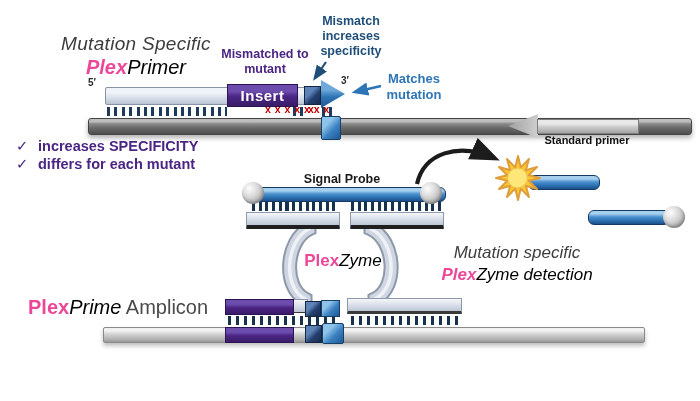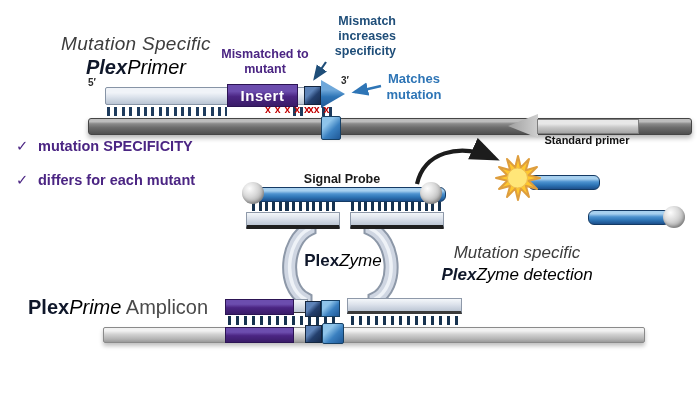--- a/index.html
+++ b/index.html
@@ -5,24 +5,24 @@
   html,body{margin:0;padding:0;background:#fff;}
   #stage{
     position:relative;width:700px;height:401px;background:#fff;overflow:hidden;
     font-family:"Liberation Sans",sans-serif;
   }
   .abs{position:absolute;}
   
   .title-block{left:40px;top:33px;width:192px;text-align:center;z-index:4;}
   .title-l1{font-style:italic;font-size:19px;color:#3d3d3d;line-height:22px;letter-spacing:.3px;}
   .title-l2{font-size:20px;line-height:24px;color:#4a4a4a;font-style:italic;}
-  .brand{color:#0f172a;font-weight:bold;}
+  .brand{color:#ec4899;font-weight:bold;}
   .gray-it{color:#000000;font-style:italic;}
   .lbl-purple{color:#4B2583;font-weight:bold;font-size:12.5px;line-height:15px;text-align:center;z-index:4;}
-  .lbl-navy{color:#1F4E79;font-weight:bold;font-size:12.5px;line-height:15px;text-align:right;z-index:4;}
+  .lbl-navy{color:#1F4E79;font-weight:bold;font-size:12.5px;line-height:15px;text-align:center;z-index:4;}
   .lbl-blue{color:#2E75B6;font-weight:bold;font-size:13px;line-height:16px;text-align:center;z-index:4;}
   .prime-lbl{font-size:10px;font-weight:bold;color:#2b2b2b;z-index:4;}
   .benefit{left:16px;font-size:14.5px;font-weight:bold;color:#4B2583;z-index:4;white-space:nowrap;}
   .benefit .mark{display:inline-block;width:22px;font-weight:normal;}
   .sp-label{left:297px;top:172px;width:90px;text-align:center;font-size:12.5px;font-weight:bold;color:#1a1a1a;z-index:4;white-space:nowrap;}
   .stdp-label{left:535px;top:134px;width:104px;text-align:center;font-size:11px;font-weight:bold;color:#111;z-index:4;white-space:nowrap;}
   .pz-label{left:300px;top:251px;width:86px;text-align:center;font-size:17px;z-index:4;white-space:nowrap;}
   .det-label{left:432px;top:242px;width:170px;text-align:center;font-style:italic;font-size:17px;line-height:22px;color:#3d3d3d;z-index:4;}
   .amp-label{left:28px;top:296px;font-size:20px;color:#4a4a4a;z-index:4;white-space:nowrap;}
   
@@ -109,22 +109,22 @@
   <div class="abs ticks" style="left:293px;top:107px;width:12px;background:repeating-linear-gradient(90deg,#1d3a5c 0 3px,transparent 3px 7px);"></div>
   <div class="abs redx" style="left:308px;top:103px;">x</div>
   <div class="abs ticks" style="left:322px;top:107px;width:12px;background:repeating-linear-gradient(90deg,#1d3a5c 0 3px,transparent 3px 7px);"></div>
 
   <div class="abs template-bar"></div>
   <div class="abs blue-gem" style="left:321px;top:116px;width:18px;height:22px;border-radius:2px;"></div>
   <div class="abs stdp-head"></div>
   <div class="abs stdp-body"></div>
   <div class="abs stdp-label">Standard primer</div>
 
-  <div class="abs benefit" style="top:138px;"><span class="mark">✓</span><span>mutation SPECIFICITY</span></div>
-  <div class="abs benefit" style="top:156px;margin-top:16px;"><span class="mark">✓</span><span>differs for each mutant</span></div>
+  <div class="abs benefit" style="top:138px;"><span class="mark">✓</span><span>increases SPECIFICITY</span></div>
+  <div class="abs benefit" style="top:156px;"><span class="mark">✓</span><span>differs for each mutant</span></div>
 
   <div class="abs sp-label">Signal Probe</div>
   <div class="abs probe-bar"></div>
   <div class="abs sphere" style="left:242px;top:182px;"></div>
   <div class="abs sphere" style="left:420px;top:182px;"></div>
   <div class="abs ticks" style="left:252px;top:202px;width:87px;background:repeating-linear-gradient(90deg,#16324f 0 3px,transparent 3px 6.7px);"></div>
   <div class="abs ticks" style="left:351px;top:202px;width:90px;background:repeating-linear-gradient(90deg,#16324f 0 3px,transparent 3px 6.7px);"></div>
   <div class="abs arm" style="left:246px;top:212px;width:92px;"></div>
   <div class="abs arm" style="left:350px;top:212px;width:92px;"></div>
   <div class="abs pz-label"><span class="brand">Plex</span><span class="gray-it">Zyme</span></div>

